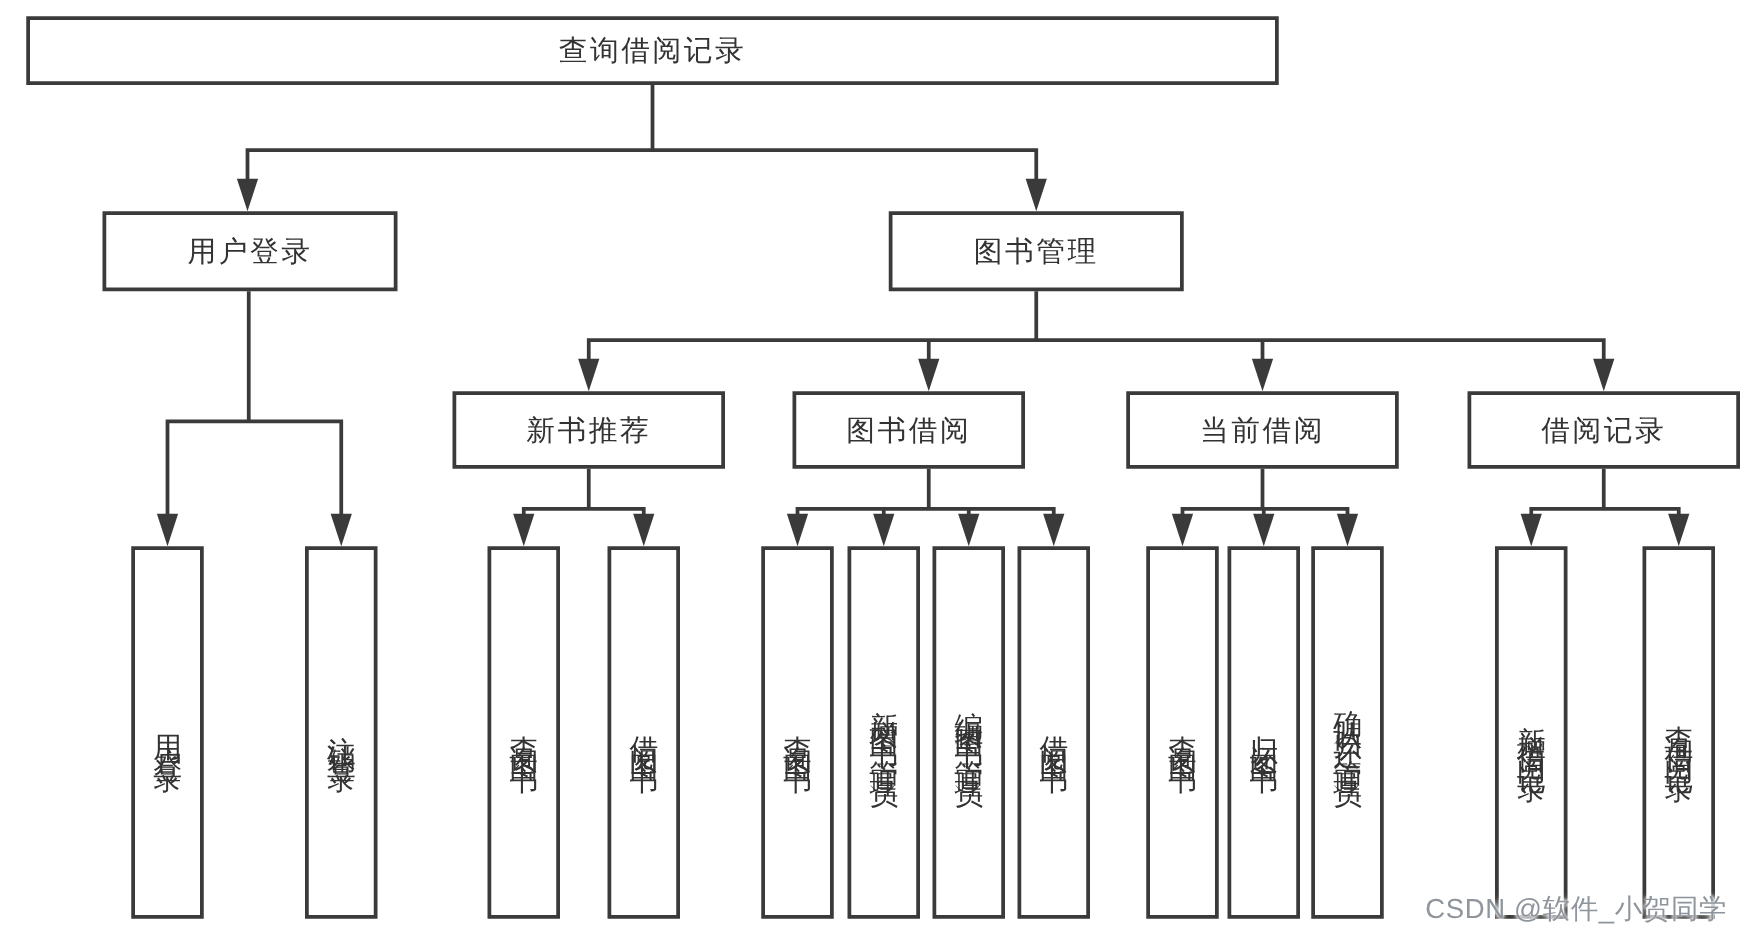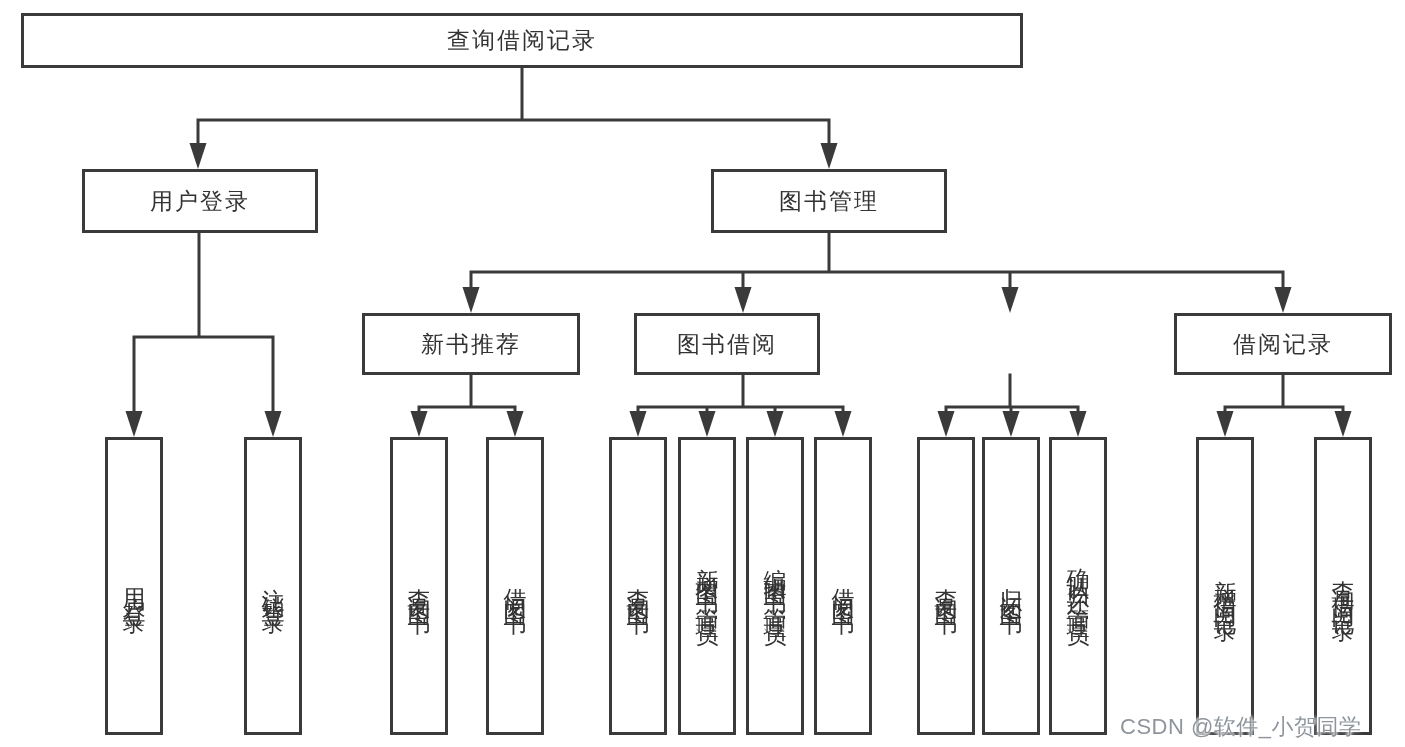--- a/index.html
+++ b/index.html
@@ -38,21 +38,21 @@
     writing-mode: vertical-rl;
     text-orientation: mixed;
     font-size: 23px;
     letter-spacing: 8px;
   }
   .watermark {
     position: absolute;
     top: 712px;
     left: 1120px;
     width: 282px;
-    text-align: left;
+    text-align: center;
     font-size: 22px;
     letter-spacing: 0.5px;
     color: #8f959c;
     text-shadow: 0 0 3px #ffffff, 0 0 3px #ffffff, 0 0 5px #ffffff;
     z-index: 5;
     white-space: nowrap;
   }
 </style>
 </head>
 <body>
@@ -90,20 +90,21 @@
     </g>
   </svg>
 
   <div class="node h" style="left:21px;top:13px;width:1002px;height:55px">查询借阅记录</div>
 
   <div class="node h" style="left:82px;top:169px;width:236px;height:64px">用户登录</div>
   <div class="node h" style="left:711px;top:169px;width:236px;height:64px">图书管理</div>
 
   <div class="node h" style="left:362px;top:313px;width:218px;height:62px">新书推荐</div>
   <div class="node h" style="left:634px;top:313px;width:186px;height:62px">图书借阅</div>
+  <div class="node h" style="left:901px;top:313px;width:218px;height:62px">当前借阅</div>
   <div class="node h" style="left:1174px;top:313px;width:218px;height:62px">借阅记录</div>
 
   <div class="node v" style="left:105px;top:437px;width:58px;height:298px">用户登录</div>
   <div class="node v" style="left:244px;top:437px;width:58px;height:298px">注销登录</div>
 
   <div class="node v" style="left:390px;top:437px;width:58px;height:298px">查询图书</div>
   <div class="node v" style="left:486px;top:437px;width:58px;height:298px">借阅图书</div>
 
   <div class="node v" style="left:609px;top:437px;width:58px;height:298px">查询图书</div>
   <div class="node v" style="left:678px;top:437px;width:58px;height:298px">新增图书（管理员）</div>

